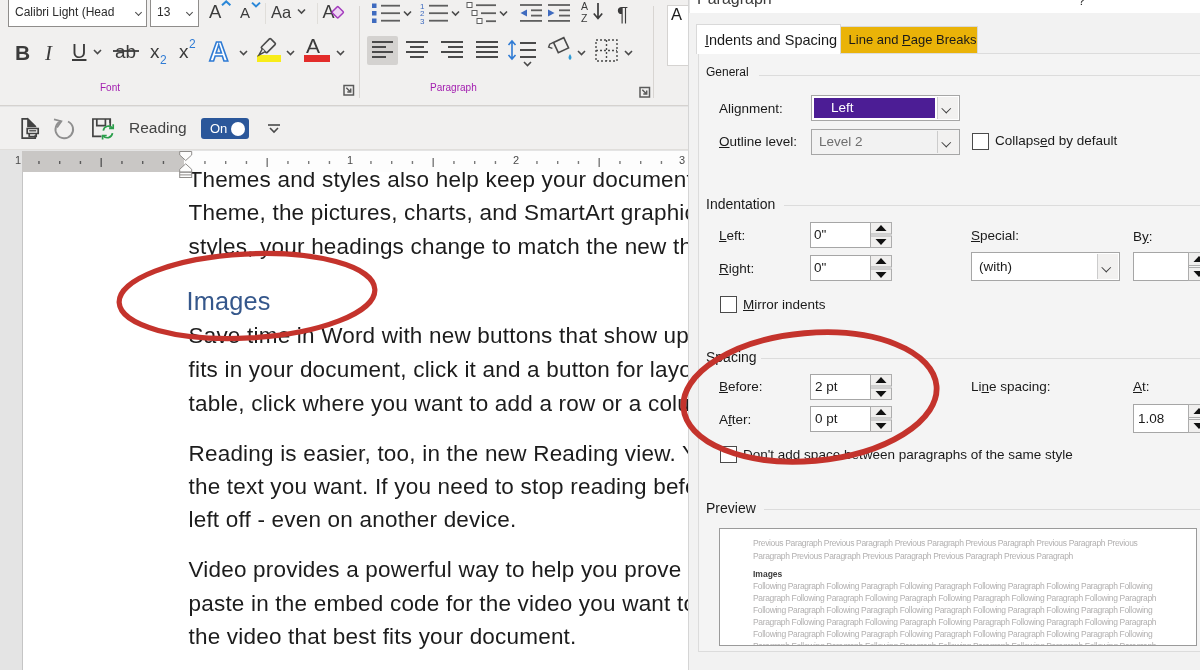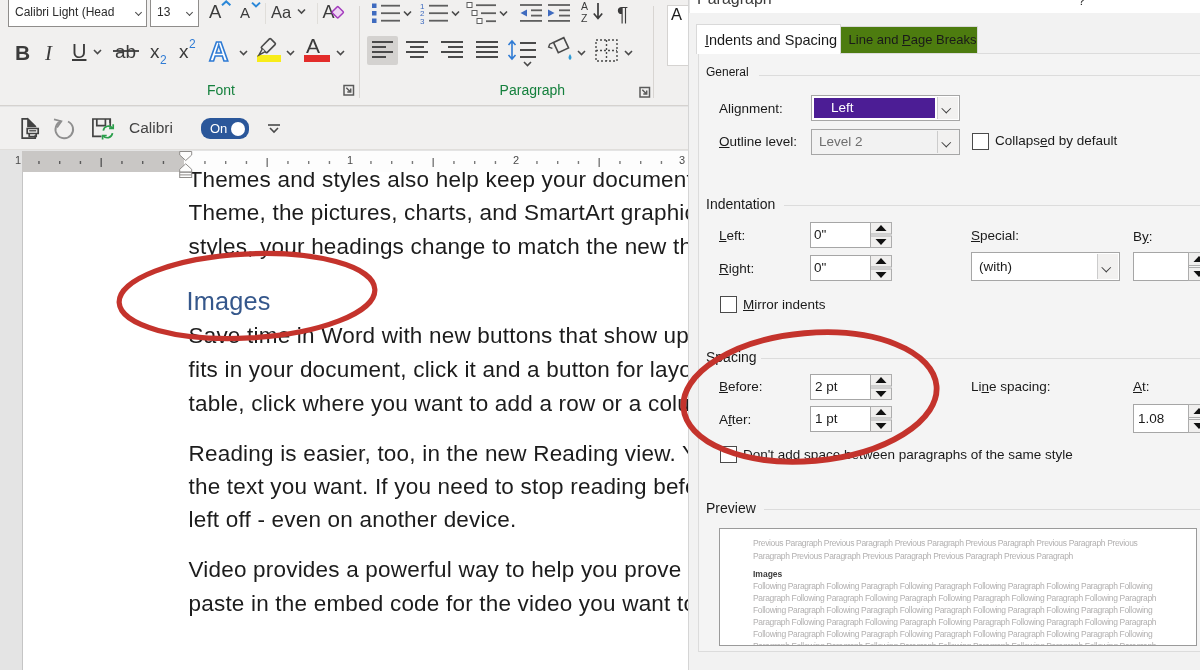--- a/index.html
+++ b/index.html
@@ -1,20 +1,20 @@
 <!DOCTYPE html>
 <html><head><meta charset="utf-8"><style>
 *{margin:0;padding:0;box-sizing:border-box}
 html,body{width:1200px;height:670px;overflow:hidden;font-family:"Liberation Sans",sans-serif}
 body{position:relative;background:#e4e4e4}
 .abs{position:absolute}
 
 #ribbon{position:absolute;left:0;top:0;width:1200px;height:106px;background:#f1f0ef;border-bottom:1px solid #d5d2cf}
 .vsep{position:absolute;width:1px;background:#d8d5d2}
-.glabel{position:absolute;top:82px;font-size:14px;color:#15803d;text-align:right}
+.glabel{position:absolute;top:82px;font-size:10px;color:#a21caf;text-align:left}
 .combo{position:absolute;background:#fff;border:1px solid #8f8d8b;font-size:12px;color:#2b2b2b}
 
 .cv{position:absolute;width:7px;height:7px}
 .cv:after{content:"";position:absolute;left:1px;top:0;width:4px;height:4px;border-right:1.5px solid #4a4a4a;border-bottom:1.5px solid #4a4a4a;transform:rotate(45deg)}
 .cvd{position:absolute;width:10px;height:10px}
 .cvd:after{content:"";position:absolute;left:1px;top:1px;width:5.5px;height:5.5px;border-right:1.6px solid #3f3f3f;border-bottom:1.6px solid #3f3f3f;transform:rotate(45deg)}
 
 #qat{position:absolute;left:0;top:107px;width:1200px;height:43px;background:#f1f0ef;border-bottom:1px solid #e0dedb}
 
 #rulerrow{position:absolute;left:0;top:151px;width:1200px;height:21px;background:#e4e4e4}
@@ -227,22 +227,22 @@
       <path d="M96.8 119 v6.6 h8.6 v-6.6"></path>
       <path d="M110.2 119 v4"></path>
     </g>
     <g fill="none" stroke="#2a9e4a" stroke-width="1.7">
       <path d="M103.3 130.6 a5.2 5.2 0 0 1 9.4 -2.3"></path>
         <path d="M113.2 124.2 v4.1 h-4.1"></path>
       <path d="M112.5 133.2 a5.2 5.2 0 0 1 -9.4 2.3"></path>
         <path d="M102.6 139.6 v-4.1 h4.1"></path>
     </g>
   </svg>
-  <span class="abs" style="left:129px;top:12px;font-size:15.5px;color:#444">Calibri</span>
-  <div class="abs" style="left:201px;top:11px;width:48px;height:21px;background:#2b579a;border-radius:9px">
+  <span class="abs" style="left:129px;top:12px;font-size:15.5px;color:#444">Reading</span>
+  <div class="abs" style="left:201px;top:11px;width:48px;height:21px;background:#2b579a;border-radius:3px">
     <span style="position:absolute;left:9px;top:3px;font-size:13px;color:#fff">On</span>
     <span style="position:absolute;right:4px;top:3.5px;width:14px;height:14px;background:#fff;border-radius:50%"></span>
   </div>
   <svg class="abs" style="left:266px;top:17px" width="16" height="12">
       <line x1="2" y1="1" x2="14" y2="1" stroke="#4a4a4a" stroke-width="1.6"></line>
       <path d="M4 4 l4 4 4 -4" fill="none" stroke="#4a4a4a" stroke-width="1.6"></path>
     </svg>
 </div>
 
 <div id="rulerrow">
@@ -297,33 +297,34 @@
   <div class="dl" style="top:57.6px">styles, your headings change to match the new theme.</div>
   <div class="hd" style="top:111px">Images</div>
   <div class="dl" style="top:147.4px">Save time in Word with new buttons that show up where you need them. To change the way a picture</div>
   <div class="dl" style="top:181.1px">fits in your document, click it and a button for layout options appears next to it. When you work on a</div>
   <div class="dl" style="top:214.5px">table, click where you want to add a row or a column, and then click the plus sign.</div>
   <div class="dl" style="top:264.5px">Reading is easier, too, in the new Reading view. You can collapse parts of the document and focus on</div>
   <div class="dl" style="top:297.9px">the text you want. If you need to stop reading before you reach the end, Word remembers where you</div>
   <div class="dl" style="top:331.4px">left off - even on another device.</div>
   <div class="dl" style="top:381.4px">Video provides a powerful way to help you prove your point. When you click Online Video, you can</div>
   <div class="dl" style="top:414.9px">paste in the embed code for the video you want to add. You can also type a keyword to search online</div>
+  <div class="dl" style="top:448.3px">the video that best fits your document.</div>
 </div>
 
 <svg class="abs" style="left:110px;top:240px" width="280" height="118" viewBox="0 0 280 118">
   <ellipse cx="137" cy="56" rx="128" ry="42" fill="none" stroke="#c4332c" stroke-width="5.2" transform="rotate(-3 137 56)"></ellipse>
 </svg>
 
 <div id="dlg">
   <div id="dlgtitle">
       <span style="position:absolute;left:7px;top:-10px;font-size:16px;color:#3b3b3b">Paragraph</span>
       <span style="position:absolute;left:388px;top:-7px;font-size:13px;color:#333">?</span>
     </div>
   <div class="tab" style="left:7px;top:24px;width:145px;height:30px;background:#fff;border:1px solid #d9d9d9;border-bottom:none;line-height:30px;z-index:3;padding-left:5px"><u>I</u>ndents and Spacing</div>
-  <div class="tab" style="left:152px;top:26px;width:137px;height:28px;background:#4d7c0f;border:1px solid #d9d9d9;border-left:none;border-bottom:none;line-height:26px;font-size:13px;padding-left:7px">Line and <u>P</u>age Breaks</div>
+  <div class="tab" style="left:152px;top:26px;width:137px;height:28px;background:#eab308;border:1px solid #d9d9d9;border-left:none;border-bottom:none;line-height:26px;font-size:13px;padding-left:7px">Line and <u>P</u>age Breaks</div>
   <div id="tabpage"></div>
 
   <div class="lbl" style="left:17px;top:65px;font-size:12px">General</div>
   <div class="gline" style="left:70px;top:74.5px;right:0"></div>
   <div class="lbl" style="left:30px;top:101px">Ali<u>g</u>nment:</div>
   <div class="field" style="left:122px;top:95px;width:149px;height:26px">
      <div style="position:absolute;left:2px;top:2px;bottom:2px;width:121px;background:#4c1d95;color:#fff;line-height:20px;padding-left:17px">Left</div>
      <div class="ddbtn"></div>
       <div class="cvd" style="right:7px;top:8px"></div>
   </div>
@@ -390,21 +391,21 @@
   <div class="spin" style="left:181px;top:374px;height:26px">
       <svg width="22" height="26">
         <rect x="0.5" y="0.5" width="21" height="11.5" fill="#f0efee" stroke="#adadad"></rect>
         <rect x="0.5" y="14" width="21" height="11.5" fill="#f0efee" stroke="#adadad"></rect>
         <path d="M11 3 l-5.5 6 h11 z" fill="#111"></path>
         <path d="M11 23 l-5.5 -6 h11 z" fill="#111"></path>
       </svg>
     </div>
   <div class="lbl" style="left:30px;top:411.5px">A<u>f</u>ter:</div>
   <div class="field" style="left:121px;top:406px;width:61px;height:26px">
-      <span style="position:absolute;left:4px;top:4px">1 pt</span>
+      <span style="position:absolute;left:4px;top:4px">0 pt</span>
     </div>
   <div class="spin" style="left:181px;top:406px;height:26px">
       <svg width="22" height="26">
         <rect x="0.5" y="0.5" width="21" height="11.5" fill="#f0efee" stroke="#adadad"></rect>
         <rect x="0.5" y="14" width="21" height="11.5" fill="#f0efee" stroke="#adadad"></rect>
         <path d="M11 3 l-5.5 6 h11 z" fill="#111"></path>
         <path d="M11 23 l-5.5 -6 h11 z" fill="#111"></path>
       </svg>
     </div>
   <div class="lbl" style="left:282px;top:379px">Li<u>n</u>e spacing:</div>

